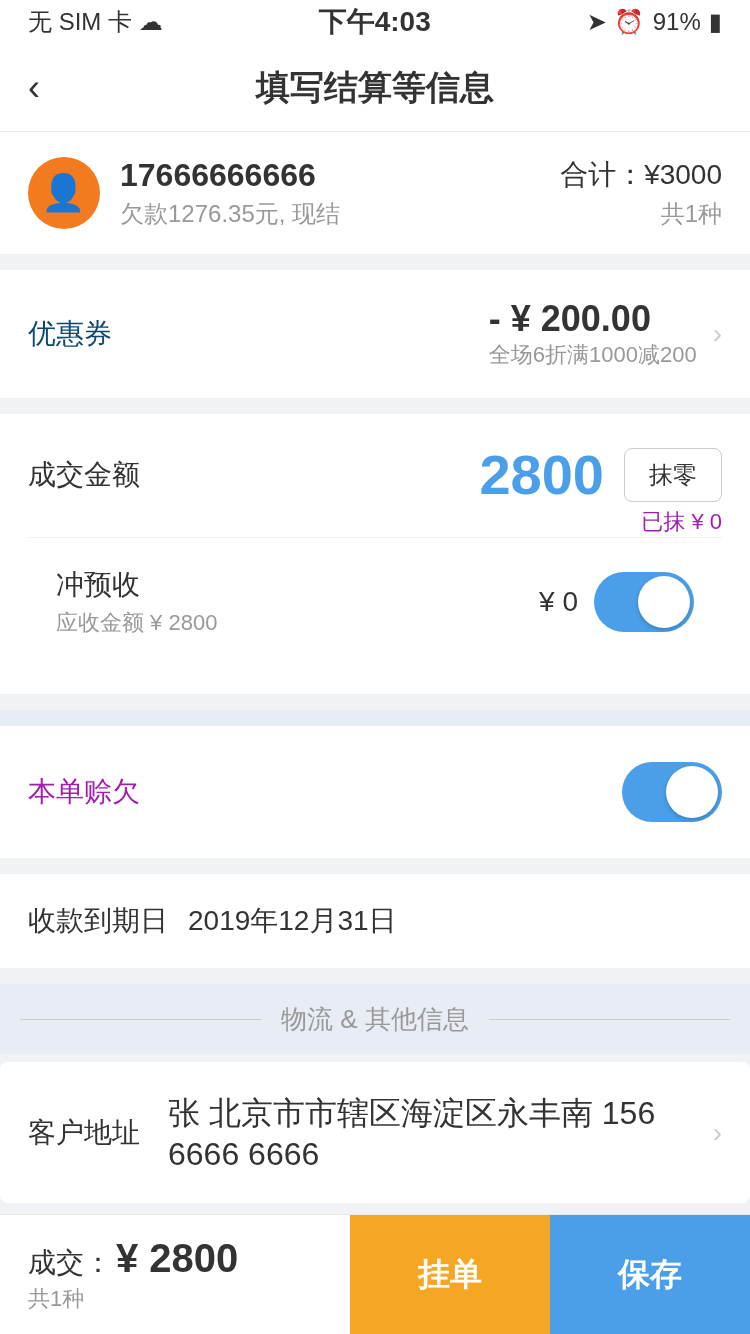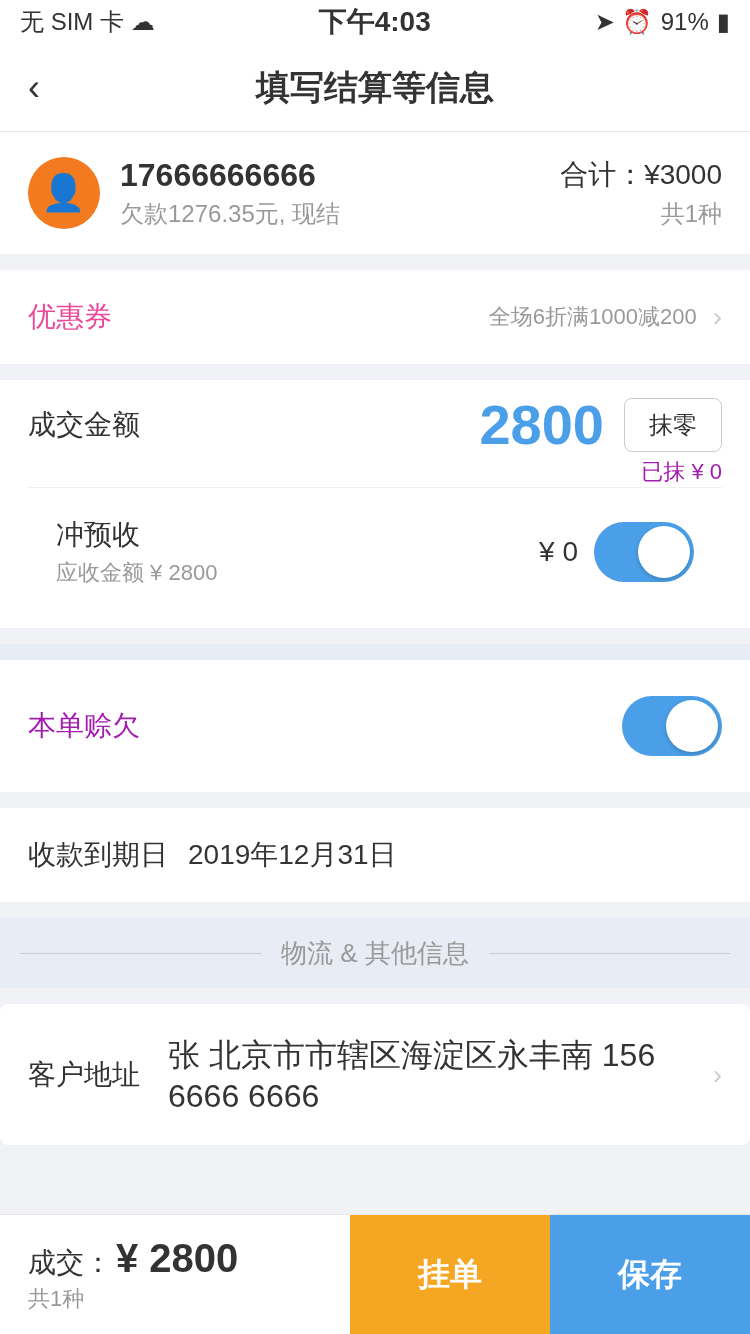--- a/index.html
+++ b/index.html
@@ -13,21 +13,21 @@
       font-size: 28px;
     }
 
     
     .status-bar {
       height: 44px;
       background: #fff;
       display: flex;
       align-items: center;
       justify-content: space-between;
-      padding: 0 20px;
+      padding: 0 28px;
       font-size: 24px;
       font-weight: 500;
     }
     .status-left { display: flex; align-items: center; gap: 10px; }
     .status-center { font-size: 28px; font-weight: 600; }
     .status-right { display: flex; align-items: center; gap: 8px; font-size: 24px; }
 
     
     .nav-bar {
       height: 88px;
@@ -111,21 +111,21 @@
     .row {
       display: flex;
       align-items: center;
       justify-content: space-between;
       padding: 28px 28px;
       border-bottom: 1px solid #f0f0f0;
     }
     .row:last-child { border-bottom: none; }
     .row-label {
       font-size: 28px;
-      color: #ec4899;
+      color: #0c4a6e;
       min-width: 120px;
     }
     .row-right {
       display: flex;
       align-items: center;
       gap: 16px;
     }
     .discount-value {
       font-size: 36px;
       font-weight: 600;
@@ -137,21 +137,21 @@
     }
     .chevron {
       color: #ccc;
       font-size: 28px;
     }
 
     
     .amount-section {
       background: #fff;
       margin-bottom: 16px;
-      padding: 12px 28px;
+      padding: 28px 28px;
     }
     .amount-row {
       display: flex;
       align-items: center;
       justify-content: space-between;
     }
     .amount-label {
       font-size: 28px;
       color: #333;
     }
@@ -256,21 +256,21 @@
       color: #333;
     }
 
     
     .divider-section {
       background: #e8ecf5;
       height: 70px;
       display: flex;
       align-items: center;
       justify-content: center;
-      margin-bottom: 16px;
+      margin-bottom: 8px;
     }
     .divider-line {
       flex: 1;
       height: 1px;
       background: #ccc;
       margin: 0 20px;
     }
     .divider-text {
       font-size: 26px;
       color: #999;
@@ -396,20 +396,21 @@
       <div class="customer-total">合计：¥3000</div>
       <div class="customer-count">共1种</div>
     </div>
   </div>
 
   <div class="section">
     <div class="row">
       <div class="row-label">优惠券</div>
       <div class="row-right">
         <div>
+          <div class="discount-value">- ¥ 200.00</div>
           <div class="discount-sub">全场6折满1000减200</div>
         </div>
         <span class="chevron">›</span>
       </div>
     </div>
   </div>
 
   <div class="amount-section">
     <div class="amount-row">
       <span class="amount-label">成交金额</span>

